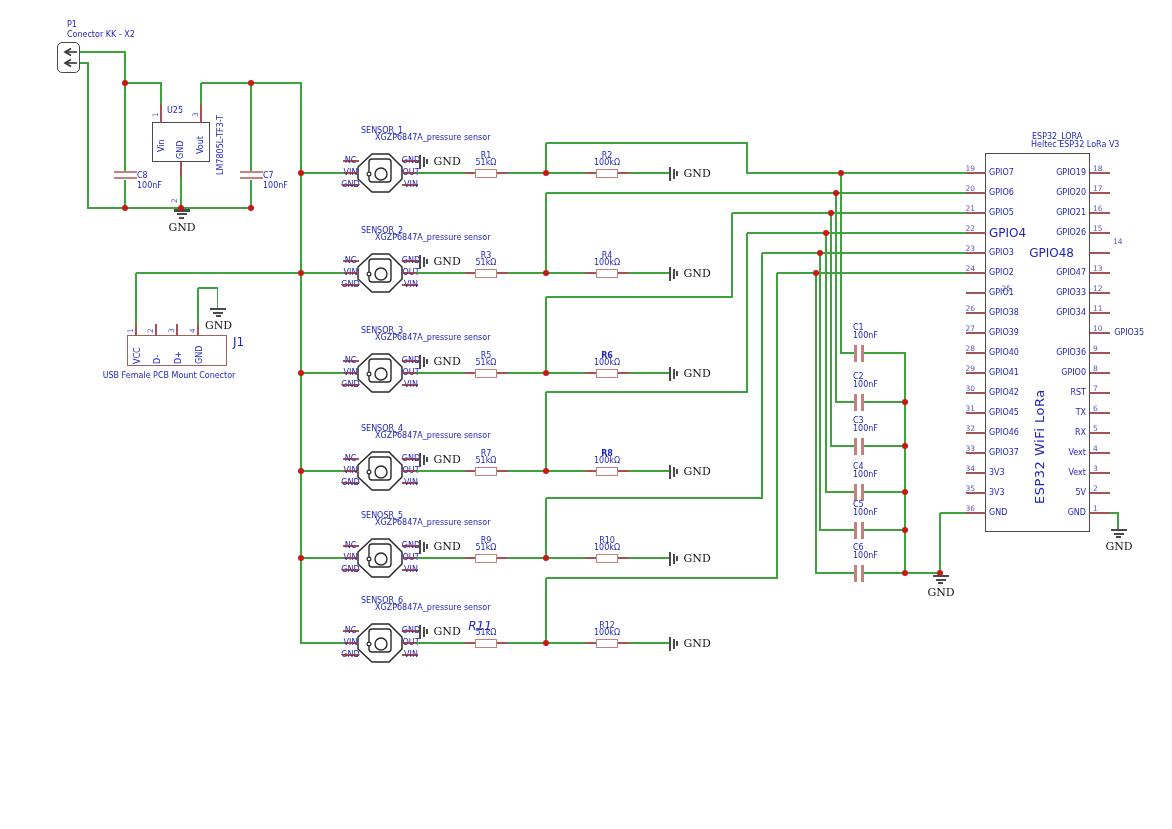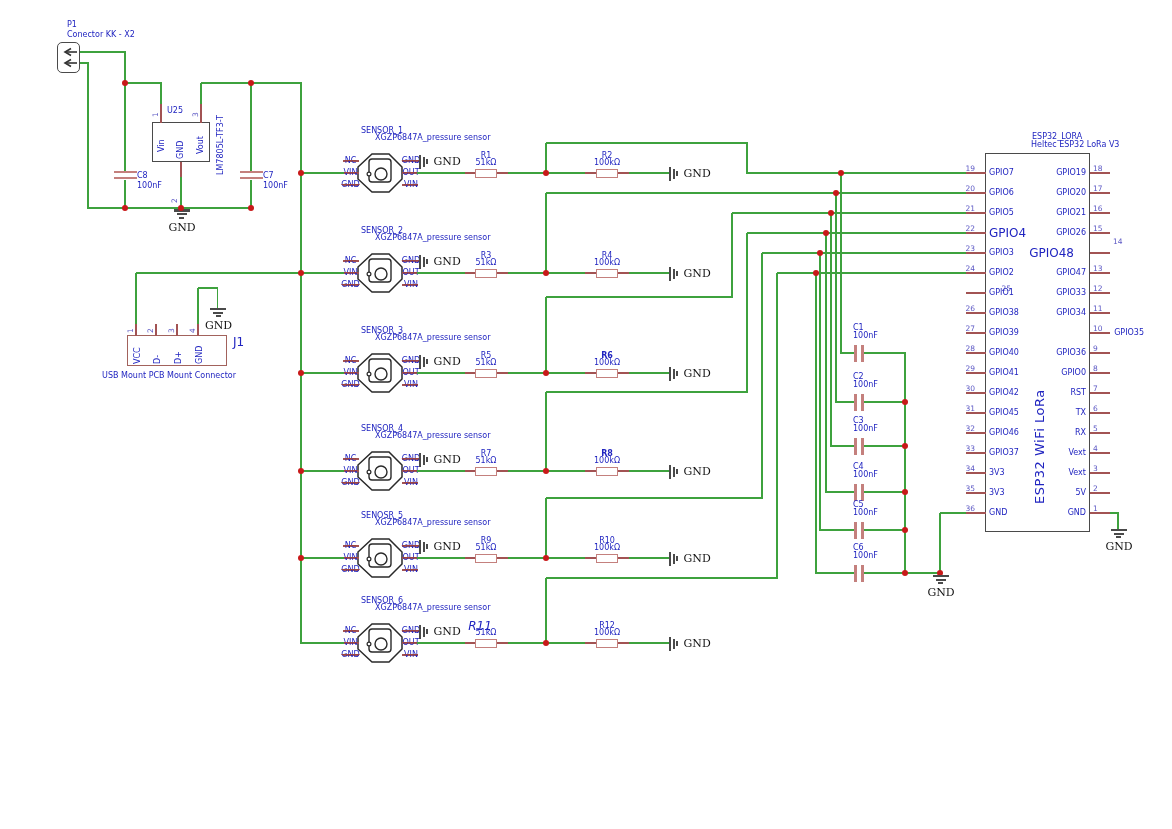--- a/index.html
+++ b/index.html
@@ -87,21 +87,21 @@
     <div class="ln" style="left: 155.2px; top: 324px; width: 1.6px; height: 11.8px; background: rgb(162, 83, 83);"></div>
     <div class="t " style="transform-origin: 0px 0px; left: 157.5px; top: 364px; transform: rotate(-90deg) translateY(-50%); font-size: 8px; color: rgb(32, 36, 192);">D-</div>
     <div class="t " style="transform-origin: 0px 0px; left: 150.5px; top: 333px; transform: rotate(-90deg) translateY(-50%); font-size: 7.5px; color: rgb(92, 88, 196);">2</div>
     <div class="ln" style="left: 176.2px; top: 324px; width: 1.6px; height: 11.8px; background: rgb(162, 83, 83);"></div>
     <div class="t " style="transform-origin: 0px 0px; left: 178.5px; top: 364px; transform: rotate(-90deg) translateY(-50%); font-size: 8px; color: rgb(32, 36, 192);">D+</div>
     <div class="t " style="transform-origin: 0px 0px; left: 171.5px; top: 333px; transform: rotate(-90deg) translateY(-50%); font-size: 7.5px; color: rgb(92, 88, 196);">3</div>
     <div class="ln" style="left: 197.2px; top: 324px; width: 1.6px; height: 11.8px; background: rgb(162, 83, 83);"></div>
     <div class="t " style="transform-origin: 0px 0px; left: 199.5px; top: 364px; transform: rotate(-90deg) translateY(-50%); font-size: 8px; color: rgb(32, 36, 192);">GND</div>
     <div class="t " style="transform-origin: 0px 0px; left: 192.5px; top: 333px; transform: rotate(-90deg) translateY(-50%); font-size: 7.5px; color: rgb(92, 88, 196);">4</div>
     <div class="t " style="left: 233px; top: 342px; transform: translateY(-50%); font-size: 12px; color: rgb(32, 36, 192);">J1</div>
-    <div class="t " style="left: 169px; top: 376px; transform: translate(-50%, -50%); font-size: 8px; color: rgb(32, 36, 192);">USB Mount PCB Mount Connector</div>
+    <div class="t " style="left: 169px; top: 376px; transform: translate(-50%, -50%); font-size: 8px; color: rgb(32, 36, 192);">USB Female PCB Mount Conector</div>
     <div class="ln" style="left: 210px; top: 307.9px; width: 16.1px; height: 2.2px; background: rgb(74, 74, 74);"></div>
     <div class="ln" style="left: 213px; top: 311.5px; width: 10px; height: 2px; background: rgb(74, 74, 74);"></div>
     <div class="ln" style="left: 215.5px; top: 315px; width: 5px; height: 2px; background: rgb(74, 74, 74);"></div>
     <div class="t serif " style="left: 218.5px; top: 325px; transform: translate(-50%, -50%); font-size: 11px; color: rgb(20, 20, 20);">GND</div>
     <svg width="50" height="42" style="left: 356px; top: 152px;">
       <polygon points="2,15 16,2 33,2 46,15 46,27 33,40 16,40 2,27" fill="#fff" stroke="#2a2a2a" stroke-width="1.5"></polygon>
       <rect x="13" y="7" width="22" height="23" rx="3" fill="none" stroke="#2a2a2a" stroke-width="1.4"></rect>
       <circle cx="25" cy="22" r="6" fill="none" stroke="#2a2a2a" stroke-width="1.4"></circle>
       <circle cx="13" cy="22" r="1.9" fill="#fff" stroke="#2a2a2a" stroke-width="1.2"></circle>
     </svg>

